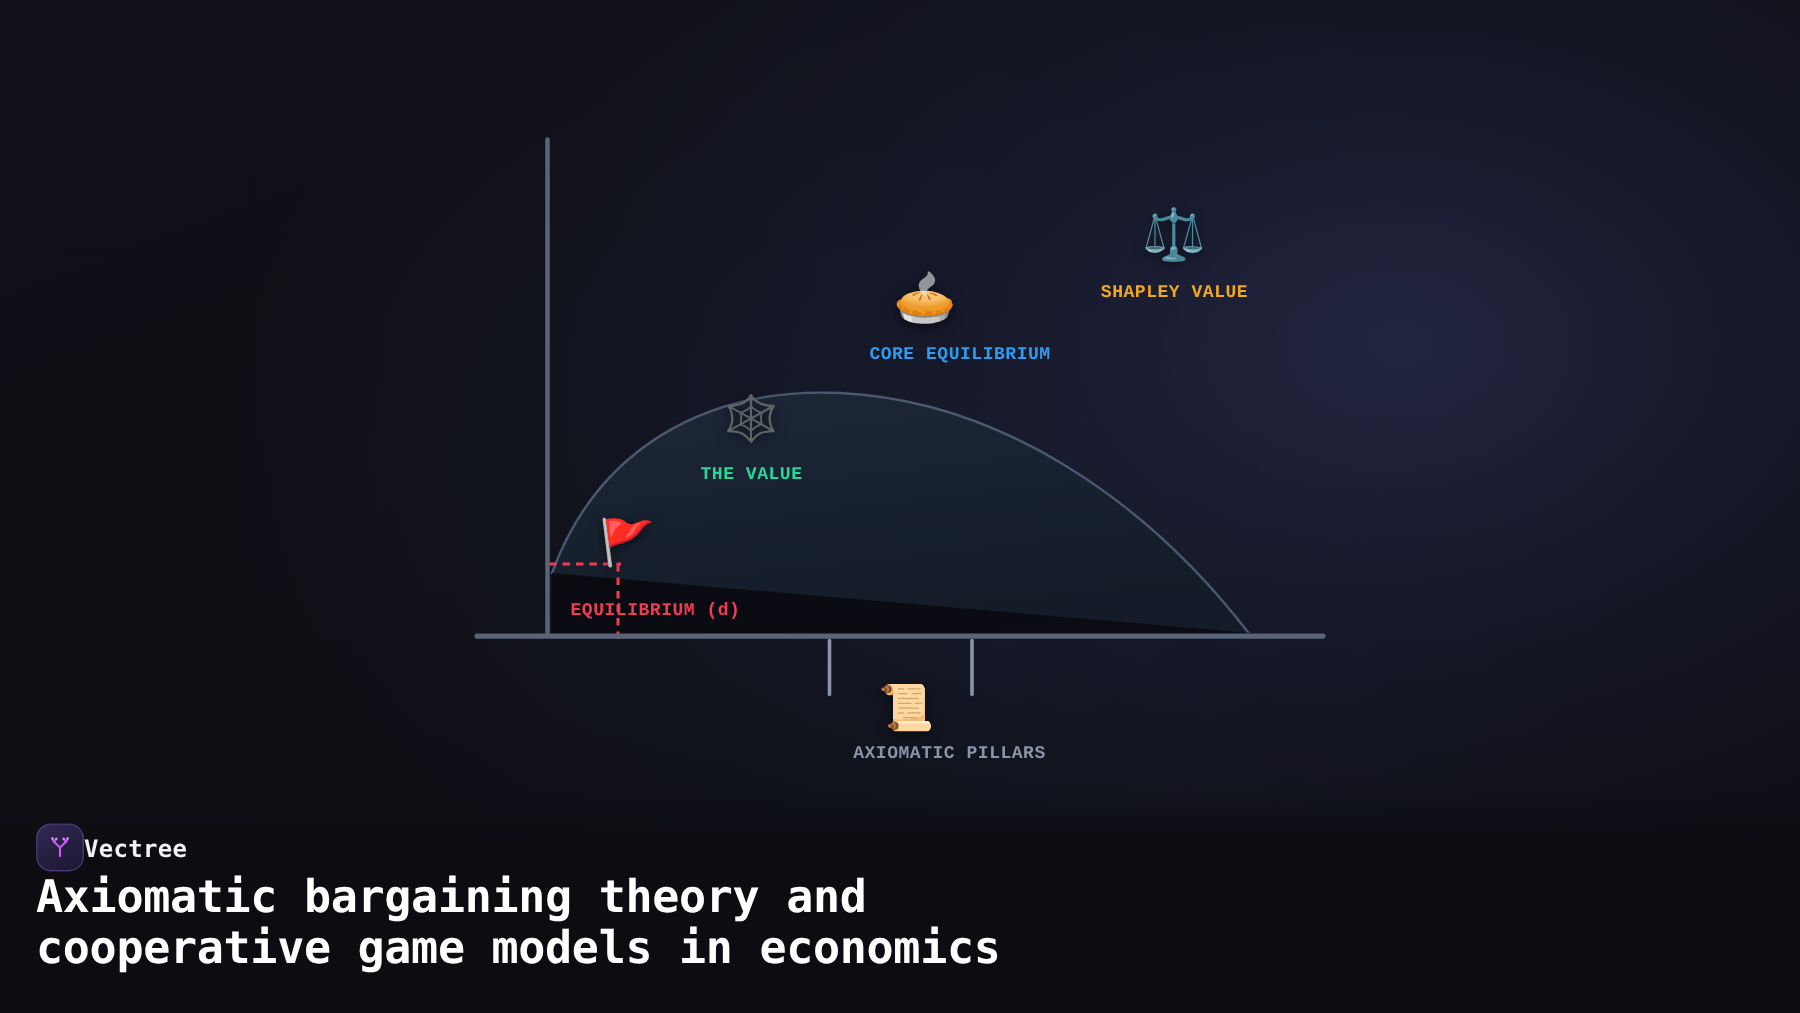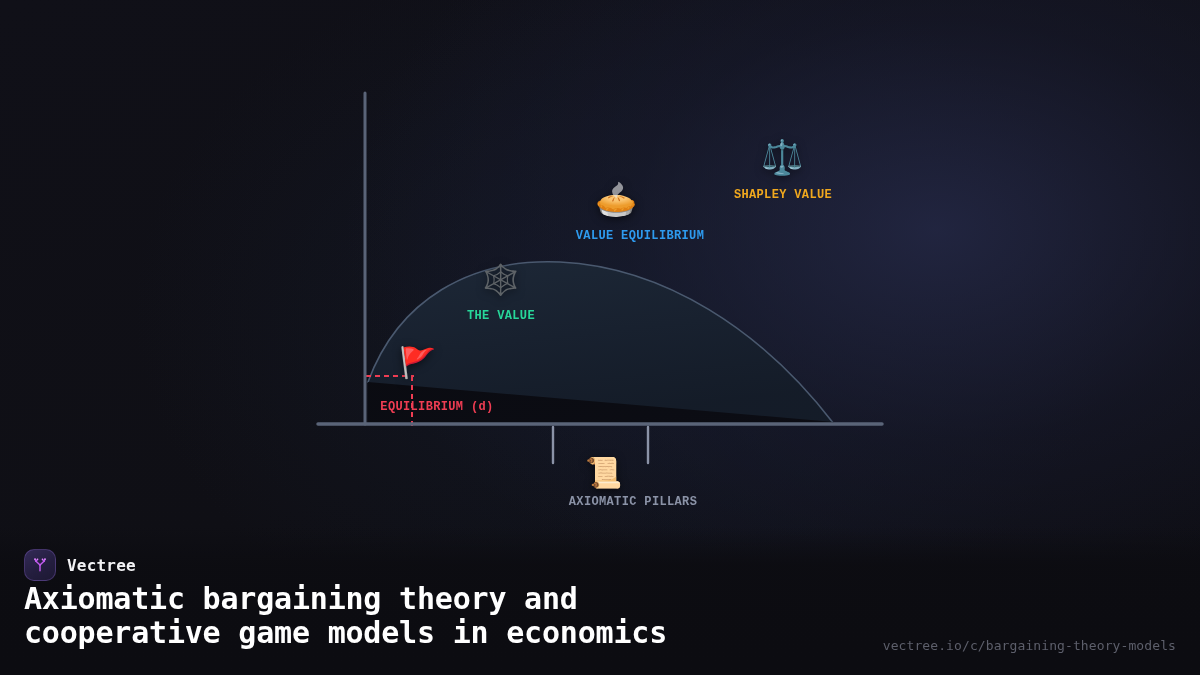--- a/index.html
+++ b/index.html
@@ -66,21 +66,20 @@
     bottom: 0;
     width: 1200px;
     height: 148px;
     padding: 22px 24px 20px 24px;
     background: linear-gradient(180deg, rgba(13,13,18,0.0) 0%, rgba(12,12,17,0.92) 26%, #0c0c11 100%);
   }
 
   #brand-row {
     display: flex;
     align-items: center;
-    gap: 11px;
     height: 32px;
   }
 
   #brand-mark {
     width: 32px;
     height: 32px;
     border-radius: 10px;
     background: linear-gradient(150deg, #332a57 0%, #241e3f 55%, #1d1833 100%);
     border: 1px solid rgba(150,110,220,0.30);
     display: flex;
@@ -163,21 +162,21 @@
       <line x1="553" y1="427" x2="553" y2="463" stroke="#8b93a7" stroke-width="2.4" stroke-linecap="round"></line>
       <line x1="648" y1="427" x2="648" y2="463" stroke="#8b93a7" stroke-width="2.4" stroke-linecap="round"></line>
     </svg>
 
     
     <span class="node-emoji" style="left:783px; top:140px;">⚖️</span>
     <span class="node-label" style="left:783px; top:188px; color:#f0a81e;">SHAPLEY VALUE</span>
 
     
     <span class="node-emoji" style="left:617px; top:182px;">🥧</span>
-    <span class="node-label" style="left:640px; top:229px; color:#2e9bef;">VALUE EQUILIBRIUM</span>
+    <span class="node-label" style="left:640px; top:229px; color:#2e9bef;">CORE EQUILIBRIUM</span>
 
     
     <span class="node-emoji sm" style="left:501px; top:265px;">🕸️</span>
     <span class="node-label" style="left:501px; top:309px; color:#27d79a;">THE VALUE</span>
 
     
     <span class="node-emoji sm" style="left:418px; top:348px;">🚩</span>
     <span class="node-label" style="left:437px; top:400px; color:#ef3d53;">EQUILIBRIUM (d)</span>
 
     
@@ -207,16 +206,15 @@
             <circle cx="18.0" cy="4.8" r="1.05"></circle>
           </g>
         </svg>
       </div>
       <span id="brand-name">Vectree</span>
     </div>
 
     <h1 id="headline">Axiomatic bargaining theory and
 cooperative game models in economics</h1>
 
-    <span id="url">vectree.io/c/bargaining-theory-models</span>
   </div>
 
 </div>
 
 </body></html>

